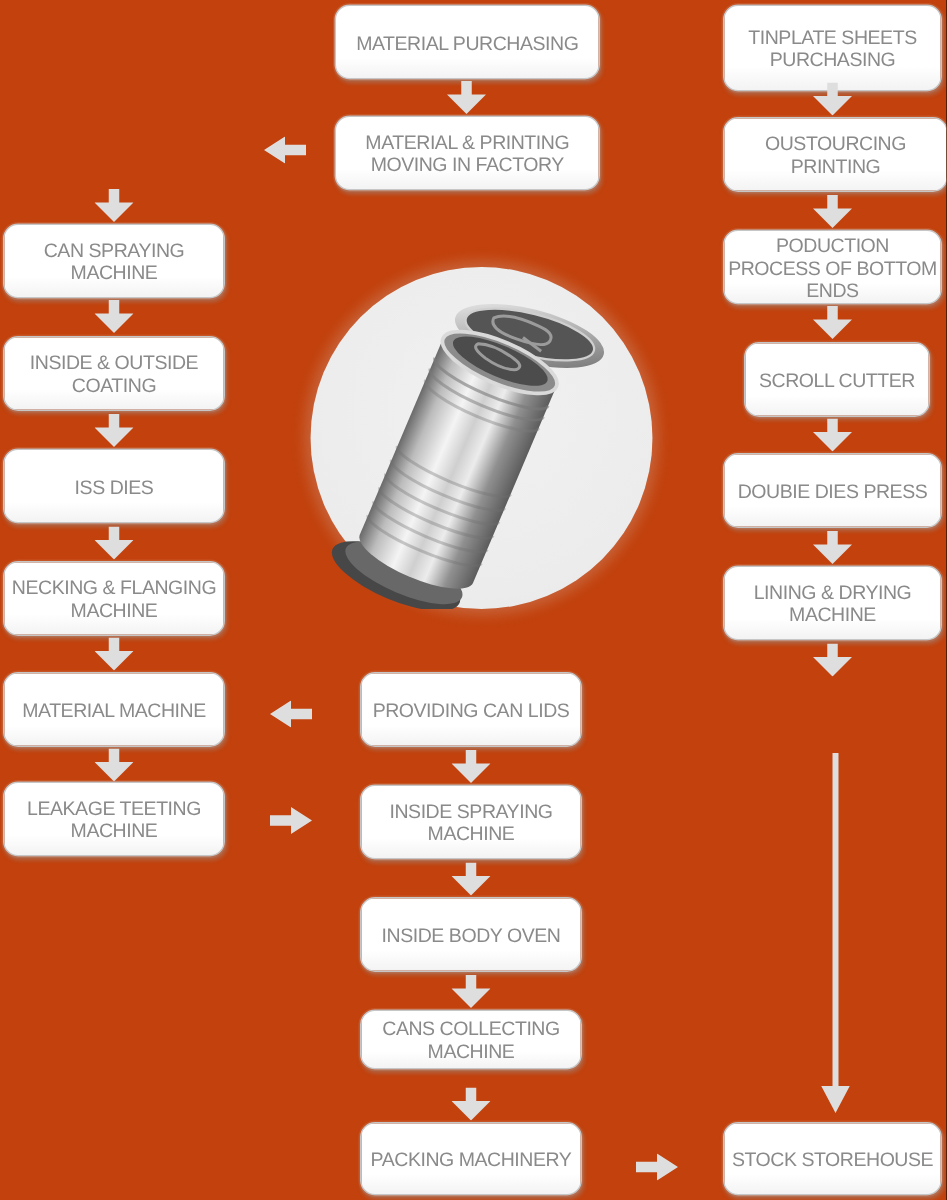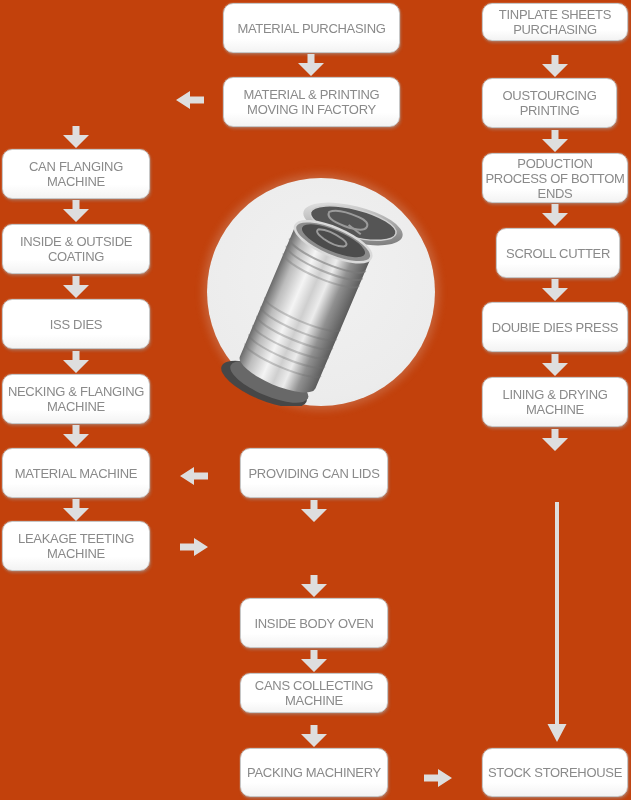--- a/index.html
+++ b/index.html
@@ -32,21 +32,21 @@
     <span class="box-label">MATERIAL &amp; PRINTING MOVING IN FACTORY</span>
   </div>
   <svg class="ar" style="left:176px;top:91px" width="28" height="18" viewBox="0 0 28 18">
     <path d="M28 5.5 V12.5 H14 V18 L0 9 L14 0 V5.5 Z" fill="#dedede"></path>
   </svg>
 
   <svg class="ar" style="left:63px;top:126px" width="26" height="22" viewBox="0 0 26 22">
     <path d="M9.5 0 H16.5 V9 H26 L13 22 L0 9 H9.5 Z" fill="#dedede"></path>
   </svg>
   <div class="box" style="left:2px;top:149px;width:148px;height:50px">
-    <span class="box-label">CAN FLANGING MACHINE</span>
+    <span class="box-label">CAN SPRAYING MACHINE</span>
   </div>
   <svg class="ar" style="left:63px;top:200px" width="26" height="22" viewBox="0 0 26 22">
     <path d="M9.5 0 H16.5 V9 H26 L13 22 L0 9 H9.5 Z" fill="#dedede"></path>
   </svg>
   <div class="box" style="left:2px;top:224px;width:148px;height:50px">
     <span class="box-label">INSIDE &amp; OUTSIDE COATING</span>
   </div>
   <svg class="ar" style="left:63px;top:276px" width="26" height="22" viewBox="0 0 26 22">
     <path d="M9.5 0 H16.5 V9 H26 L13 22 L0 9 H9.5 Z" fill="#dedede"></path>
   </svg>
@@ -126,20 +126,23 @@
       </g>
     </svg>
   </div>
 
   <div class="box" style="left:240px;top:448px;width:148px;height:50px">
     <span class="box-label">PROVIDING CAN LIDS</span>
   </div>
   <svg class="ar" style="left:301px;top:500px" width="26" height="22" viewBox="0 0 26 22">
     <path d="M9.5 0 H16.5 V9 H26 L13 22 L0 9 H9.5 Z" fill="#dedede"></path>
   </svg>
+  <div class="box" style="left:240px;top:523px;width:148px;height:50px">
+    <span class="box-label">INSIDE SPRAYING MACHINE</span>
+  </div>
   <svg class="ar" style="left:301px;top:575px" width="26" height="22" viewBox="0 0 26 22">
     <path d="M9.5 0 H16.5 V9 H26 L13 22 L0 9 H9.5 Z" fill="#dedede"></path>
   </svg>
   <div class="box" style="left:240px;top:598px;width:148px;height:50px">
     <span class="box-label">INSIDE BODY OVEN</span>
   </div>
   <svg class="ar" style="left:301px;top:650px" width="26" height="22" viewBox="0 0 26 22">
     <path d="M9.5 0 H16.5 V9 H26 L13 22 L0 9 H9.5 Z" fill="#dedede"></path>
   </svg>
   <div class="box" style="left:240px;top:673px;width:148px;height:40px">
@@ -148,27 +151,27 @@
   <svg class="ar" style="left:301px;top:725px" width="26" height="22" viewBox="0 0 26 22">
     <path d="M9.5 0 H16.5 V9 H26 L13 22 L0 9 H9.5 Z" fill="#dedede"></path>
   </svg>
   <div class="box" style="left:240px;top:748px;width:148px;height:49px">
     <span class="box-label">PACKING MACHINERY</span>
   </div>
   <svg class="ar" style="left:424px;top:769px" width="28" height="18" viewBox="0 0 28 18">
     <path d="M0 5.5 V12.5 H14 V18 L28 9 L14 0 V5.5 Z" fill="#dedede"></path>
   </svg>
 
-  <div class="box" style="left:482px;top:3px;width:146px;height:38px">
+  <div class="box" style="left:482px;top:3px;width:146px;height:58px">
     <span class="box-label">TINPLATE SHEETS PURCHASING</span>
   </div>
   <svg class="ar" style="left:542px;top:55px" width="26" height="22" viewBox="0 0 26 22">
     <path d="M9.5 0 H16.5 V9 H26 L13 22 L0 9 H9.5 Z" fill="#dedede"></path>
   </svg>
-  <div class="box" style="left:482px;top:78px;width:135px;height:50px">
+  <div class="box" style="left:482px;top:78px;width:150px;height:50px">
     <span class="box-label">OUSTOURCING PRINTING</span>
   </div>
   <svg class="ar" style="left:542px;top:130px" width="26" height="22" viewBox="0 0 26 22">
     <path d="M9.5 0 H16.5 V9 H26 L13 22 L0 9 H9.5 Z" fill="#dedede"></path>
   </svg>
   <div class="box" style="left:482px;top:153px;width:146px;height:50px">
     <span class="box-label">PODUCTION PROCESS OF BOTTOM ENDS</span>
   </div>
   <svg class="ar" style="left:542px;top:204px" width="26" height="22" viewBox="0 0 26 22">
     <path d="M9.5 0 H16.5 V9 H26 L13 22 L0 9 H9.5 Z" fill="#dedede"></path>

